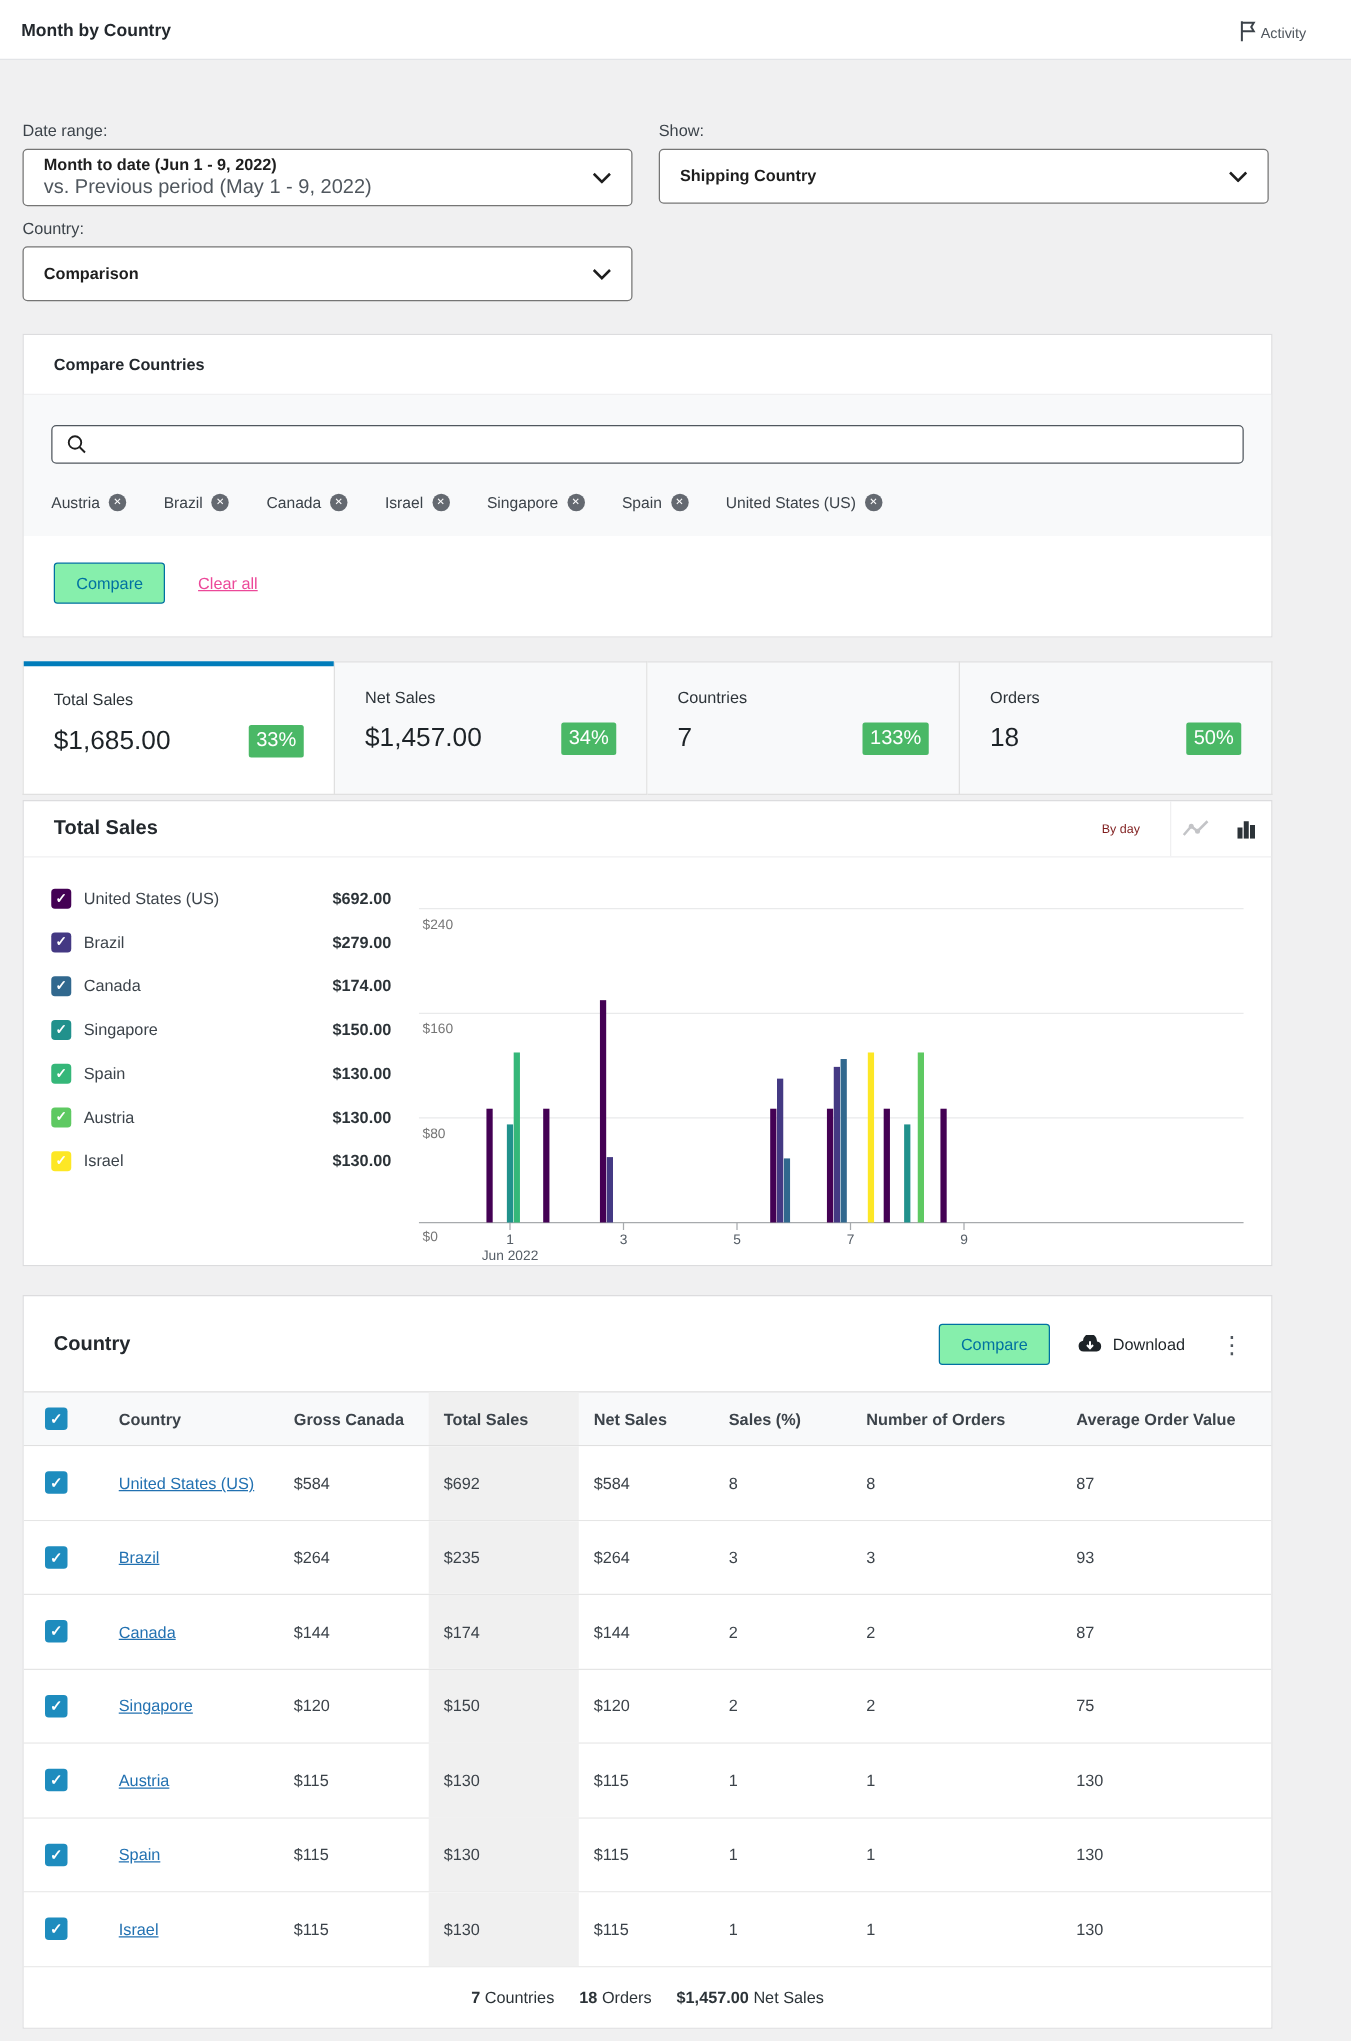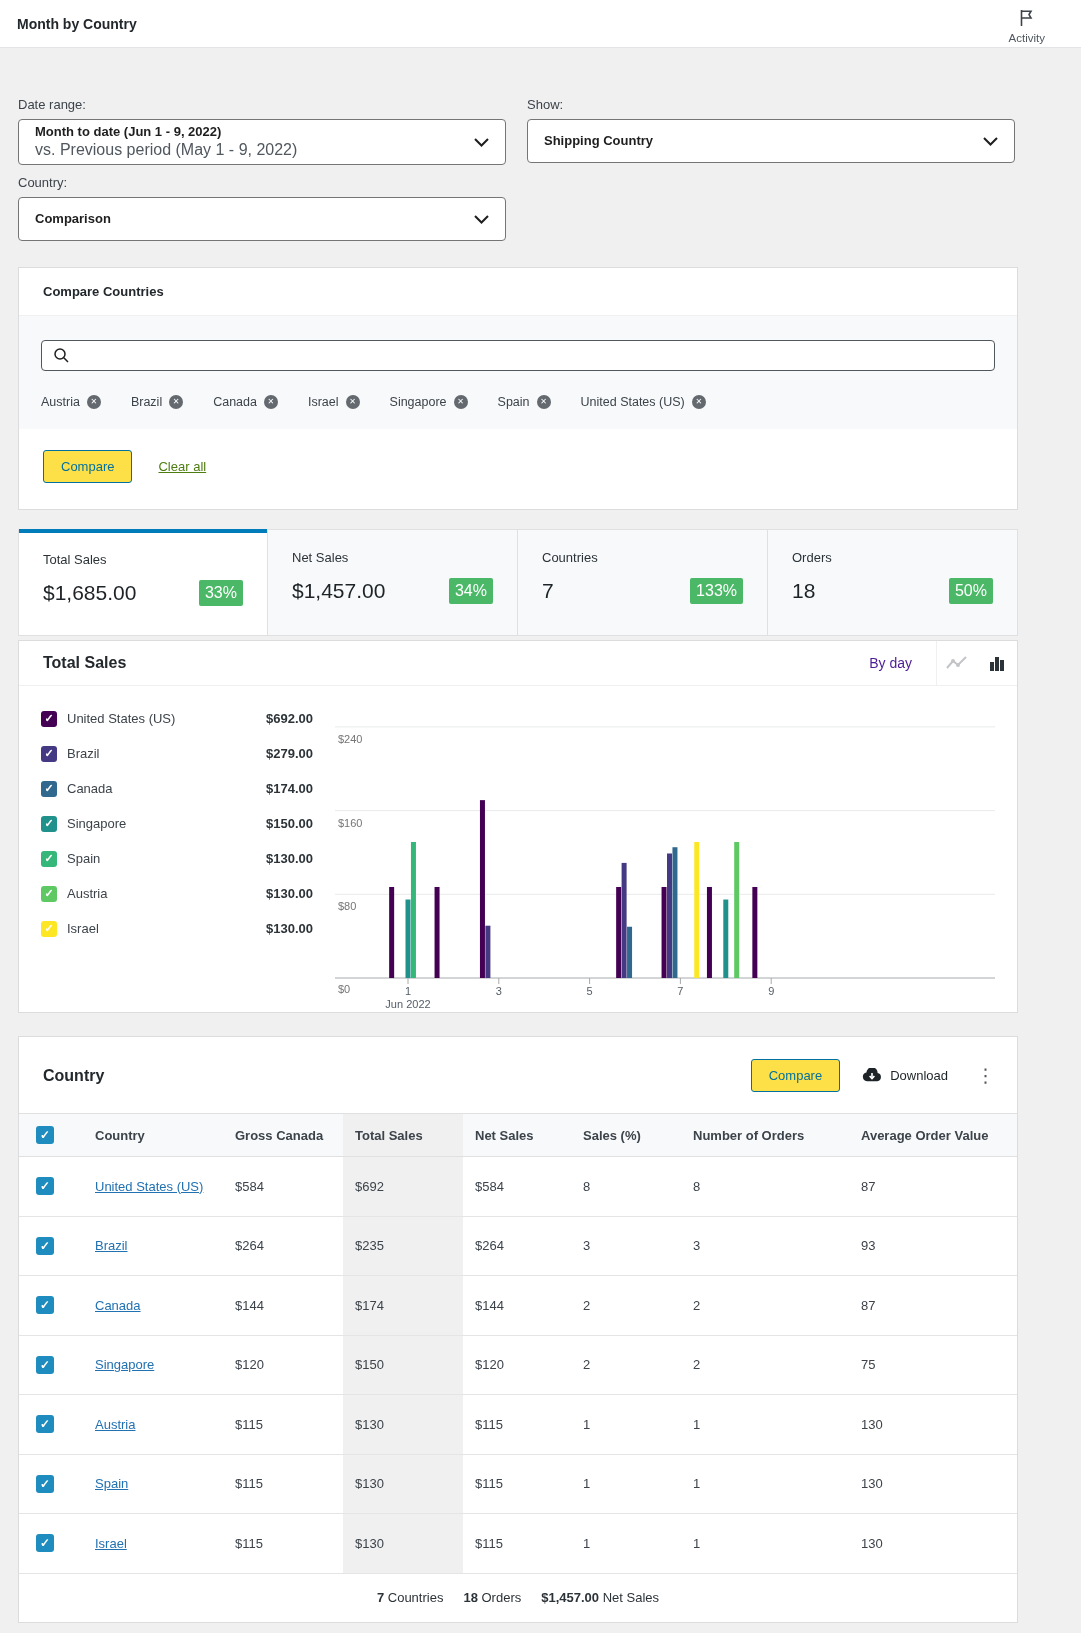--- a/index.html
+++ b/index.html
@@ -10,21 +10,21 @@
     font-family:"Liberation Sans", sans-serif;
     font-size:13px; color:#1e1e1e;
   }
   
   .top-bar {
     height:48px; background:#fff; border-bottom:1px solid #e2e4e7;
     display:flex; align-items:center; justify-content:space-between;
     padding:0 36px 0 17px;
   }
   .page-title { font-size:14px; font-weight:bold; color:#23282d; }
-  .activity-btn { display:flex; flex-direction:column; align-items:center; gap:2px; cursor:pointer; padding-top:6px; }
+  .activity-btn { display:flex; flex-direction:row; align-items:center; gap:2px; cursor:pointer; padding-top:6px; }
   .activity-btn span.lbl { font-size:11.5px; color:#50575e; }
   
   .content { width:1000px; margin-left:18px; }
   
   .filters { padding-top:49px; display:flex; gap:21px; }
   .fcol { width:488px; }
   .flabel { color:#3c434a; margin-bottom:7px; }
   .select-box {
     background:#fff; border:1px solid #757575; border-radius:4px;
     display:flex; align-items:center; justify-content:space-between;
@@ -49,43 +49,43 @@
   .search-icon { position:absolute; left:12px; top:7px; }
   .chips { display:flex; gap:30px; margin-top:24px; align-items:center; }
   .chip { display:flex; align-items:center; gap:7px; color:#3c434a; font-size:12.5px; }
   .chip-x {
     width:14px; height:14px; border-radius:50%; background:#646970; cursor:pointer;
     display:flex; align-items:center; justify-content:center; flex:none;
   }
   .chip-x::after { content:"✕"; color:#fff; font-size:8px; line-height:1; }
   .cc-footer { padding:21px 24px 26px; display:flex; align-items:center; gap:26px; background:#fff; }
   .btn-secondary {
-    background:#fde047; border:1px solid #0071a1; color:#0071a1; border-radius:3px;
+    background:#86efac; border:1px solid #0071a1; color:#0071a1; border-radius:3px;
     font-size:13px; padding:8px 17px; cursor:pointer; font-family:inherit;
   }
-  .link { color:#4d7c0f; text-decoration:underline; cursor:pointer; font-size:13px; }
+  .link { color:#ec4899; text-decoration:underline; cursor:pointer; font-size:13px; }
   
   .summary { margin-top:19px; display:grid; grid-template-columns:repeat(4,1fr); }
   .tile {
     background:#f8f9fa; border:1px solid #e0e0e0; border-left-width:0;
     height:107px; padding:20px 24px 0; cursor:pointer; position:relative;
   }
   .tile:first-child { border-left-width:1px; }
   .tile.active { background:#fff; border-top:none; padding-top:23px; }
   .tile.active::before { content:""; position:absolute; top:0; left:0; right:0; height:4px; background:#007cba; }
   .tile-label { font-size:13px; color:#2c3338; }
   .tile-row { display:flex; align-items:center; justify-content:space-between; margin-top:13px; }
   .tile-value { font-size:21px; color:#1d2327; }
   .badge { background:#4ab866; color:#fff; font-size:16px; padding:4px 6px; border-radius:2px; }
   
   .chart-card { margin-top:4px; }
   .chart-header { height:45px; display:flex; align-items:center; border-bottom:1px solid #f0f0f1; }
   .chart-title { font-size:16px; font-weight:600; color:#23282d; padding-left:24px; }
   .chart-controls { margin-left:auto; display:flex; align-items:center; height:100%; }
-  .interval { font-size:14px; color:#4c1d95; padding-right:24px; cursor:pointer; }
+  .interval { font-size:10px; color:#7f1d1d; padding-right:24px; cursor:pointer; }
   .vdiv { width:1px; height:100%; background:#f0f0f1; }
   .icon-btn { width:40px; height:100%; display:flex; align-items:center; justify-content:center; cursor:pointer; }
   .chart-body { display:flex; padding:14px 8px 4px 16px; }
   .legend { width:300px; padding-top:1px; }
   .legend-row { height:35px; display:flex; align-items:center; padding:0 22px 0 6px; cursor:pointer; }
   .legend-check {
     width:16px; height:16px; border-radius:3px; flex:none;
     display:flex; align-items:center; justify-content:center;
   }
   .legend-check::after { content:"✓"; color:#fff; font-size:11px; font-weight:bold; }

